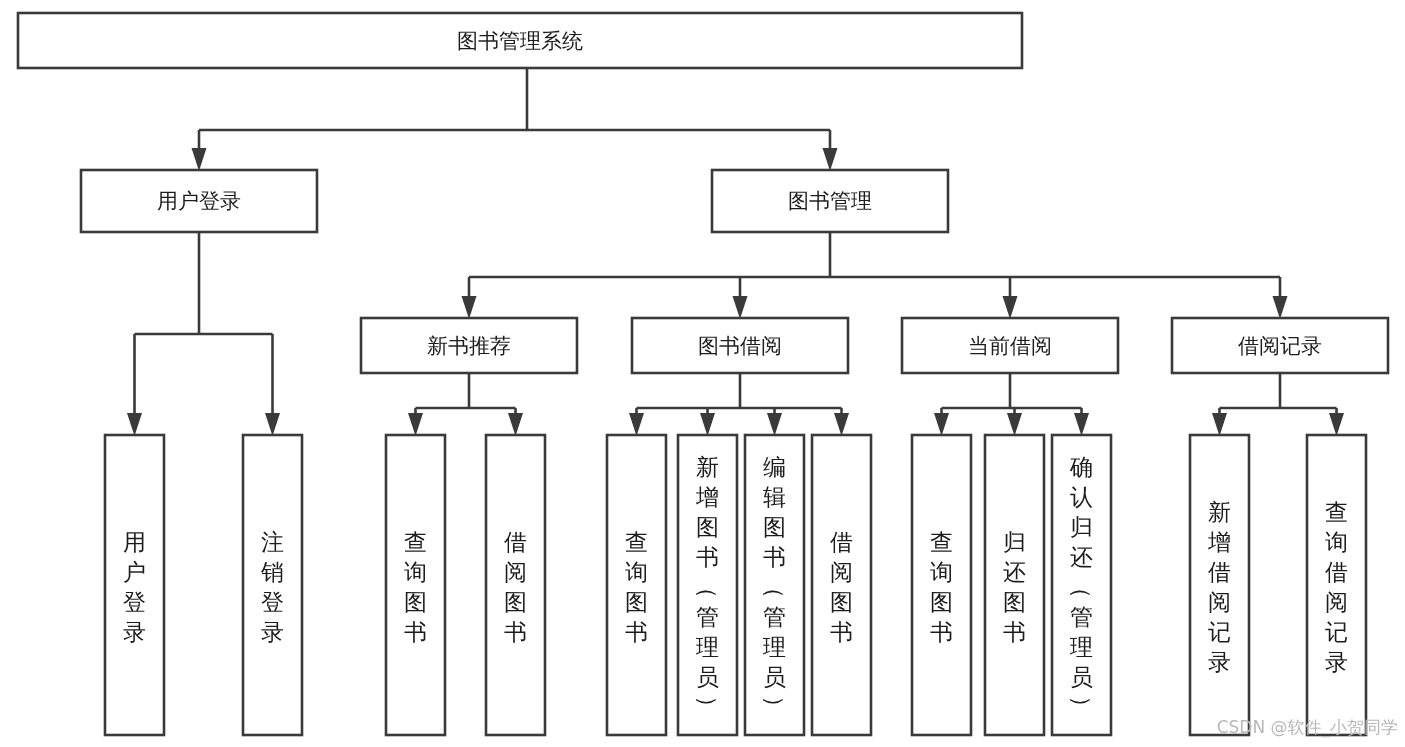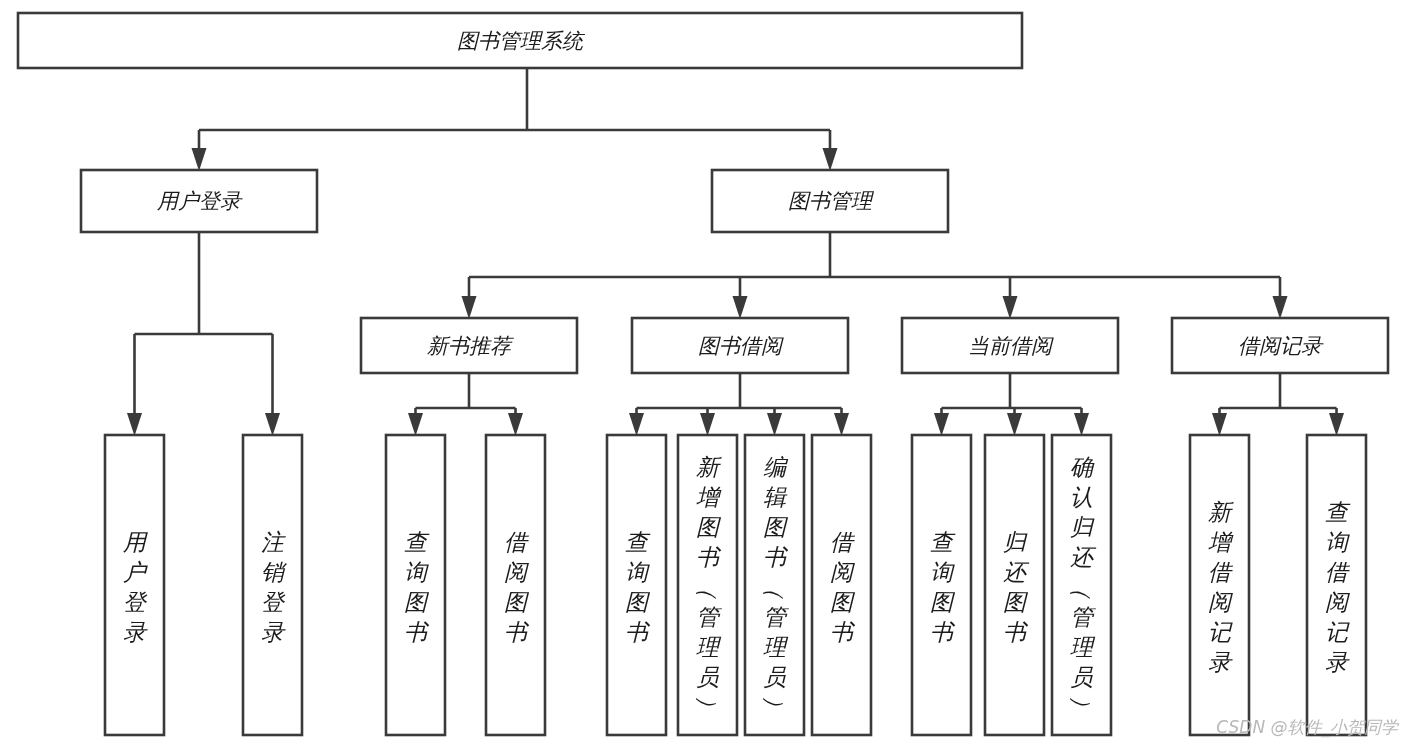--- a/index.html
+++ b/index.html
@@ -10,21 +10,20 @@
   }
   body {
     font-family: "DejaVu Sans", "Liberation Sans", sans-serif;
   }
   #diagram-root {
     position: relative;
     width: 1405px;
     height: 747px;
     background: #ffffff;
     overflow: hidden;
-    font-style: italic;
   }
   svg.diagram-canvas {
     position: absolute;
     left: 0;
     top: 0;
     width: 1405px;
     height: 747px;
   }
   .node-box {
     fill: #ffffff;

